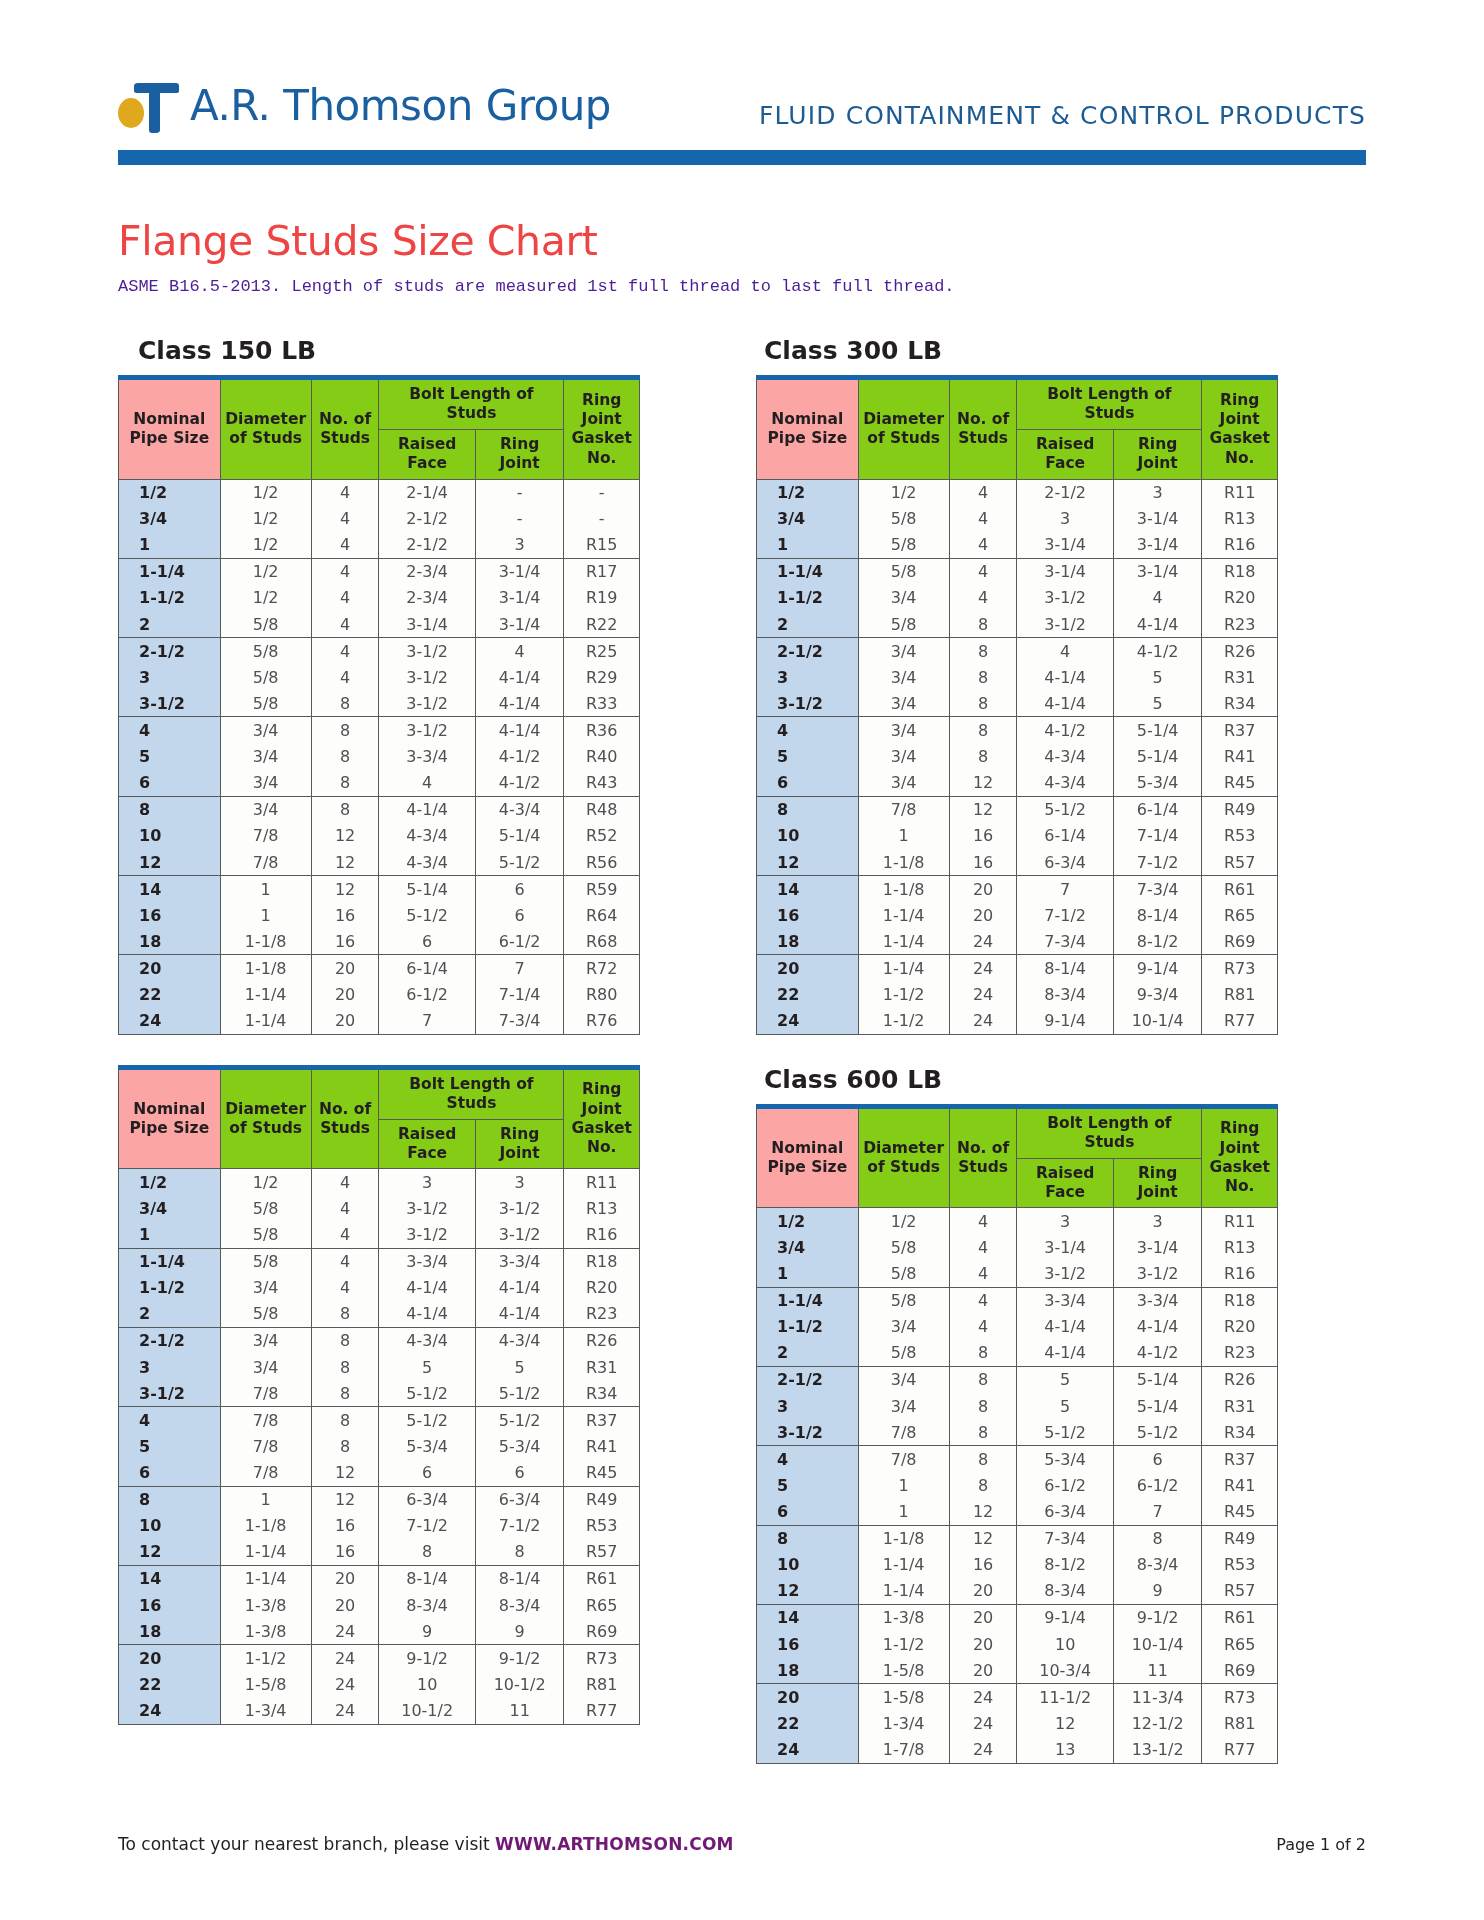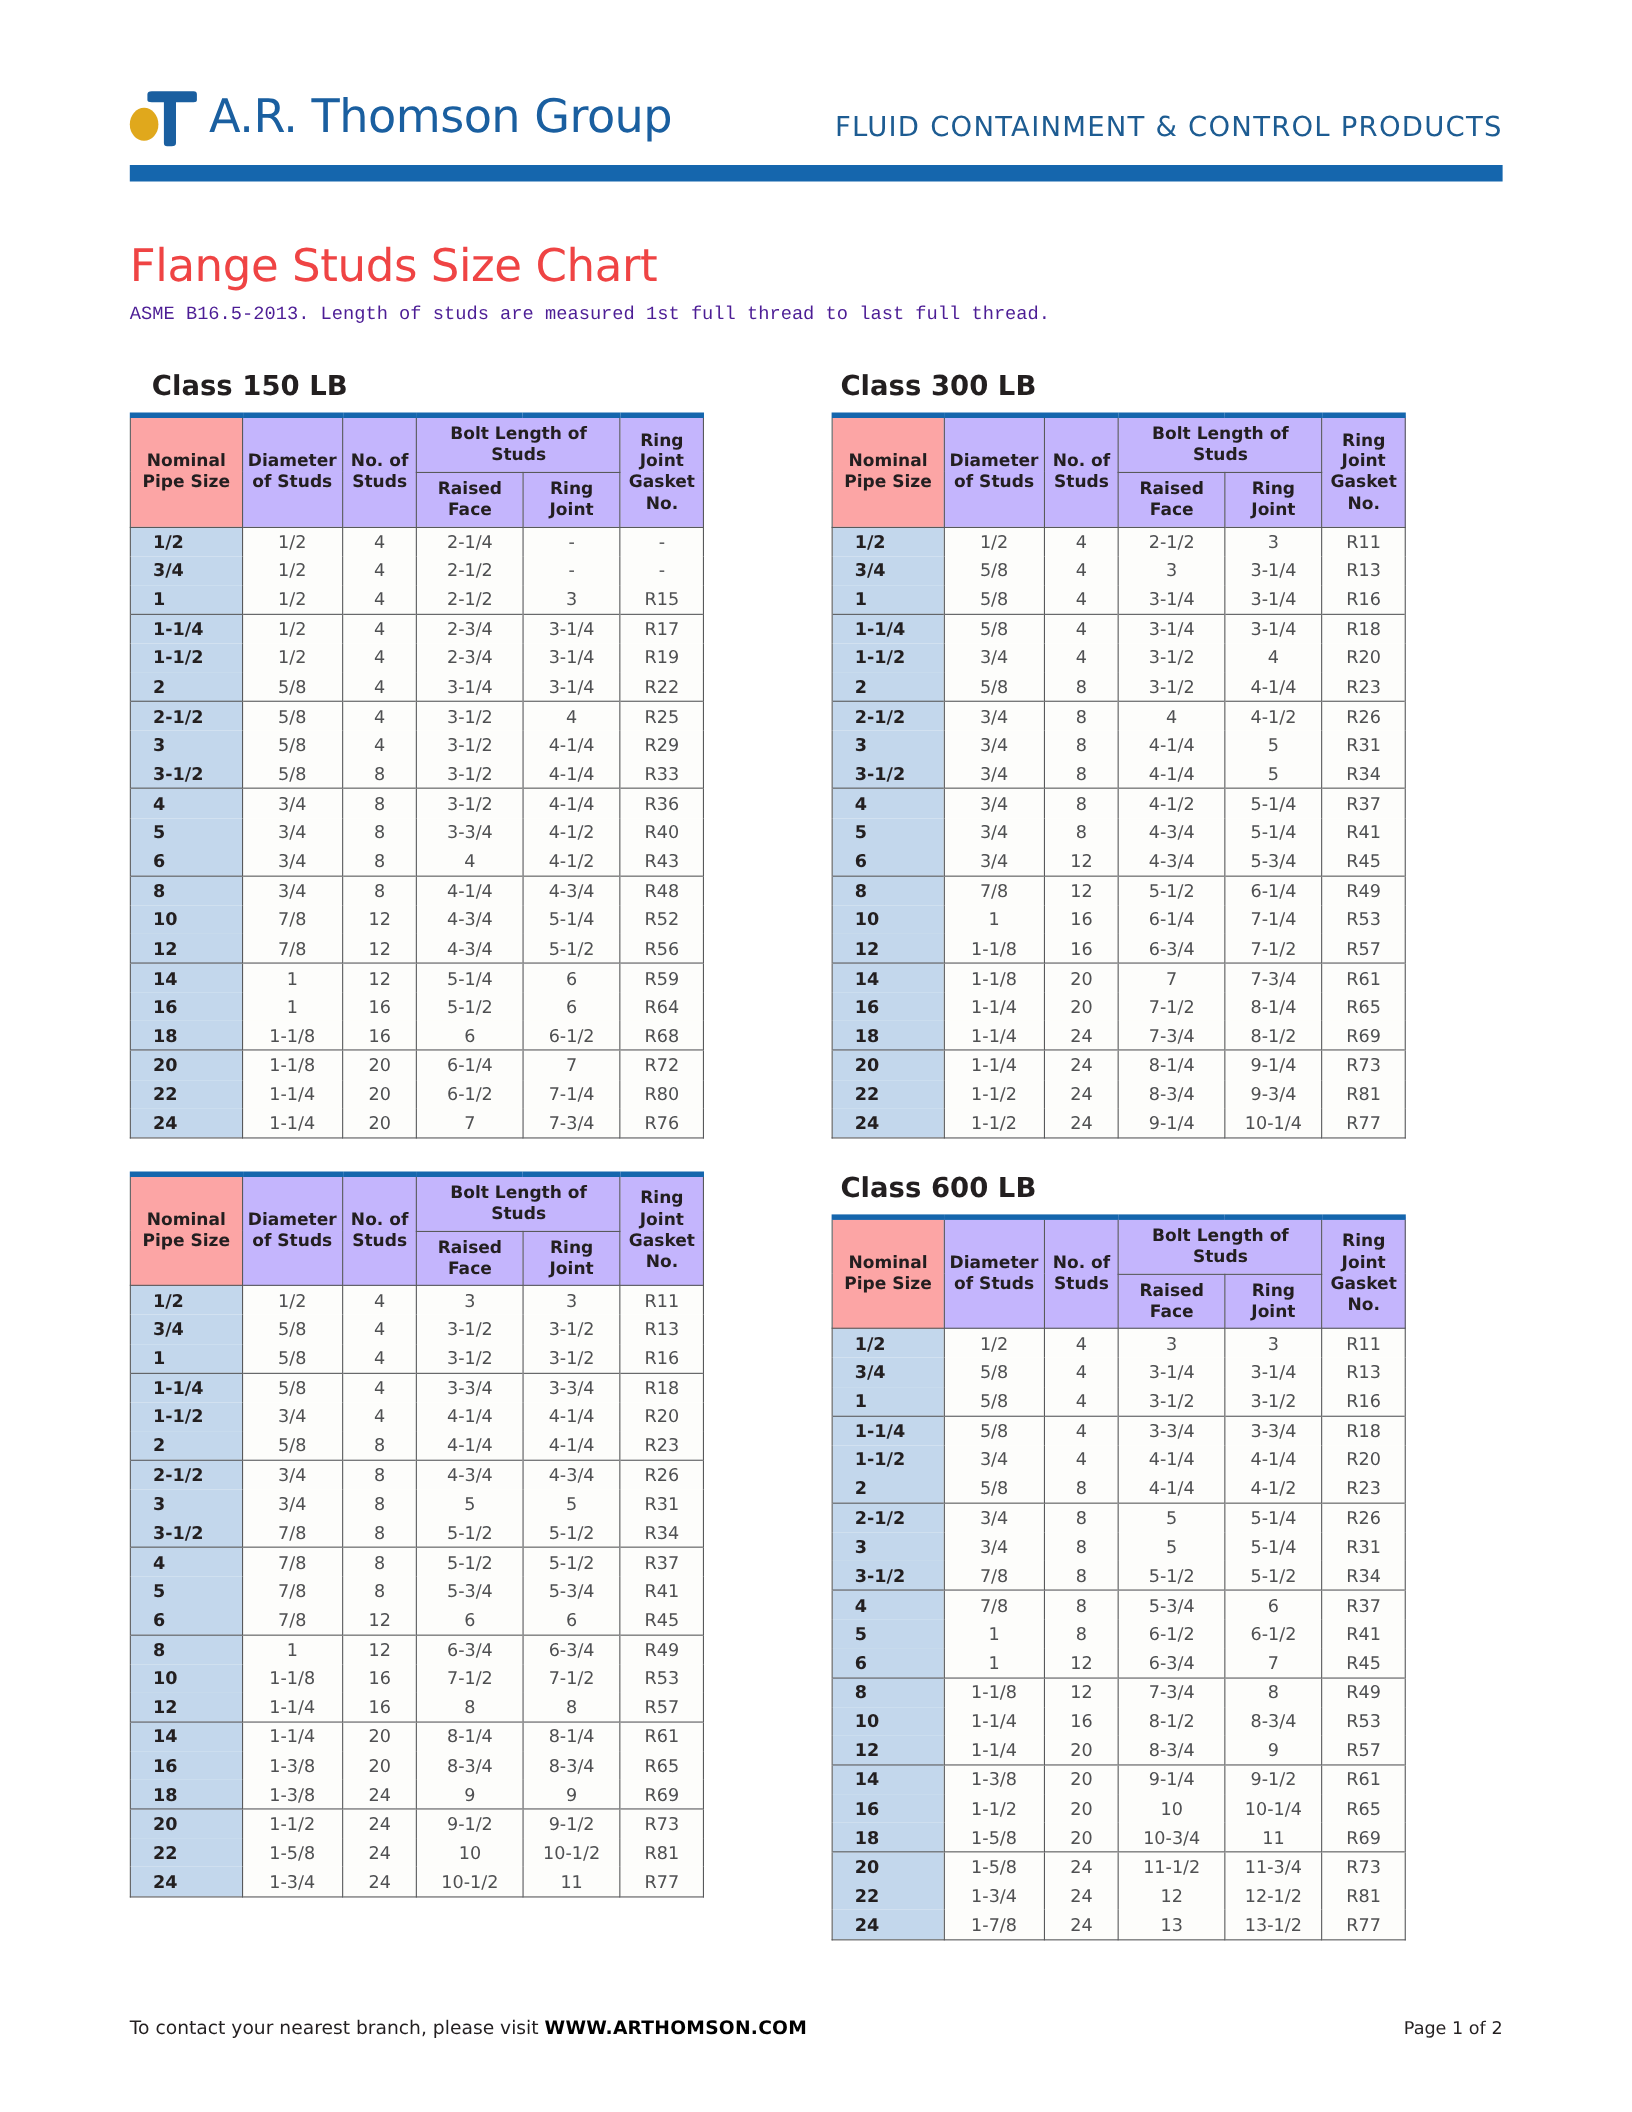--- a/index.html
+++ b/index.html
@@ -77,21 +77,21 @@
     font-family: "DejaVu Sans", sans-serif;
   }
   table.studs col.c0 { width: 19.5%; }
   table.studs col.c1 { width: 17.5%; }
   table.studs col.c2 { width: 13%; }
   table.studs col.c3 { width: 18.5%; }
   table.studs col.c4 { width: 17%; }
   table.studs col.c5 { width: 14.5%; }
 
   table.studs thead th {
-    background: #c4b5fd;
+    background: #84cc16;
     border: 1px solid #58595b;
     font-size: 15.5px;
     font-weight: bold;
     color: #231f20;
     padding: 5px 3px;
     line-height: 1.25;
     text-align: center;
     vertical-align: middle;
   }
   table.studs thead th.np {
@@ -127,21 +127,21 @@
   
   .footer {
     position: absolute;
     left: 118px; right: 118px;
     bottom: 66px;
     display: flex; align-items: baseline; justify-content: space-between;
     font-family: "DejaVu Sans", sans-serif;
   }
   .footer-left { font-size: 17px; color: #231f20; }
   .footer-left .site {
-    color: #000000; font-weight: bold; letter-spacing: 0.2px; text-align: right;
+    color: #701a75; font-weight: bold; letter-spacing: 0.2px; text-align: right;
   }
   .footer-right { font-size: 16px; color: #231f20; }
 </style>
 </head>
 <body>
 
 <div class="page">
 
   <div class="header">
     <div class="brand">

